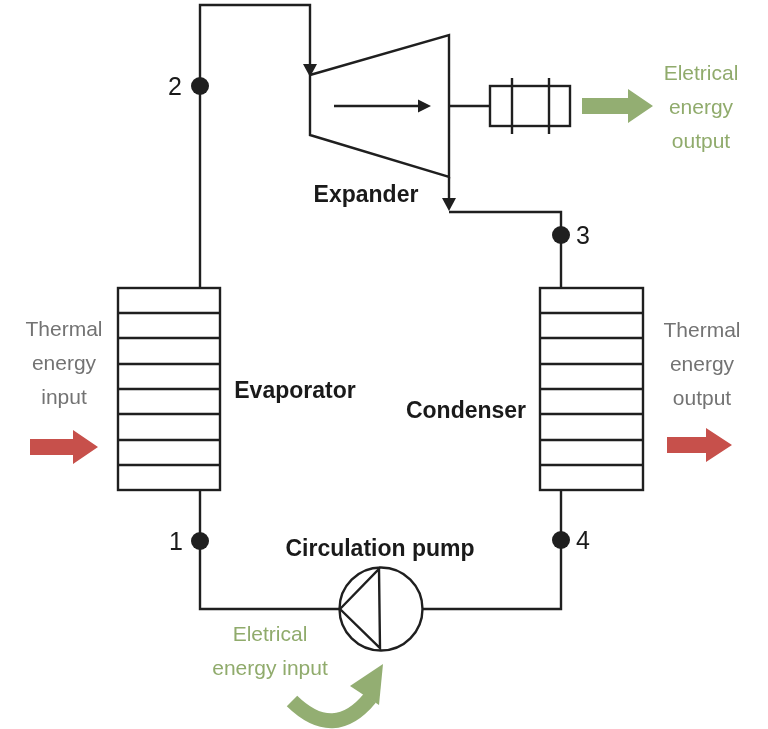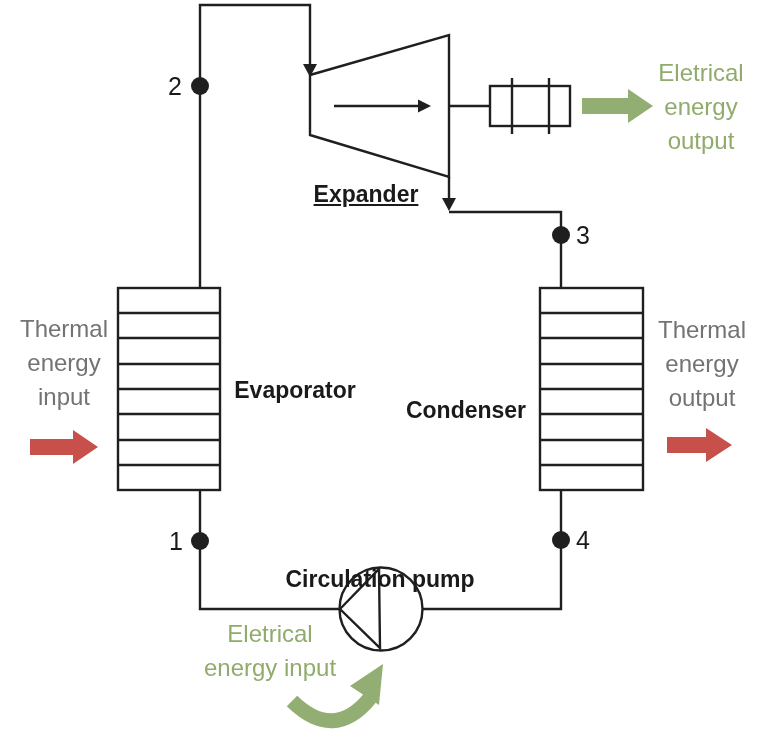--- a/index.html
+++ b/index.html
@@ -6,21 +6,21 @@
   .stage {
     position:relative; width:768px; height:729px; background:#ffffff;
     font-family:"Liberation Sans", sans-serif; overflow:hidden;
   }
   .stage svg { position:absolute; left:0; top:0; }
   .stroke { fill:none; stroke:#1f1f1f; stroke-width:2.4px; }
   .fillblk { fill:#1f1f1f; stroke:none; }
   .lbl { position:absolute; color:#1a1a1a; }
   .comp { font-weight:bold; font-size:23px; text-align:center; }
   .num  { font-size:25px; text-align:center; width:30px; }
-  .multi { white-space:pre-line; text-align:center; font-size:24px; line-height:34px; }
+  .multi { white-space:pre-line; text-align:center; font-size:21px; line-height:34px; }
   .red   { color:#737373; }
   .green { color:#90ab6c; }
 </style>
 </head>
 <body>
 
 <div class="stage">
 
   <svg width="768" height="729" viewBox="0 0 768 729">
 
@@ -74,24 +74,24 @@
 
     <polygon points="30,439 73,439 73,430 98,447 73,464 73,455 30,455" fill="#c7504b"></polygon>
     <polygon points="667,437 706,437 706,428 732,445 706,462 706,453 667,453" fill="#c7504b"></polygon>
 
     <polygon points="582,98 628,98 628,89 653,106 628,123 628,114 582,114" fill="#93ae72"></polygon>
 
     <path fill="none" stroke-width="15" d="M 292 701 Q 334 742 370 698" stroke="#93ae72"></path>
     <polygon points="383,664 350,686 379,705" fill="#93ae72"></polygon>
   </svg>
 
-  <div class="lbl comp" style="left:286px; top:181px; width:160px;text-decoration:underline;">Expander</div>
+  <div class="lbl comp" style="left:286px; top:181px; width:160px;">Expander</div>
   <div class="lbl comp" style="left:225px; top:377px; width:140px;">Evaporator</div>
   <div class="lbl comp" style="left:396px; top:377px; width:140px;margin-top:20px;">Condenser</div>
-  <div class="lbl comp" style="left:270px; top:566px; width:220px;text-align:center;">Circulation pump</div>
+  <div class="lbl comp" style="left:270px; top:535px; width:220px;text-align:center;">Circulation pump</div>
 
   <div class="lbl num" style="left:160px; top:72px;">2</div>
   <div class="lbl num" style="left:161px; top:527px;">1</div>
   <div class="lbl num" style="left:568px; top:221px;">3</div>
   <div class="lbl num" style="left:568px; top:526px;">4</div>
 
   <div class="lbl multi red" style="left:3px; top:312px; width:122px;">Thermal
 energy
 input</div>
   <div class="lbl multi red" style="left:641px; top:313px; width:122px;">Thermal

